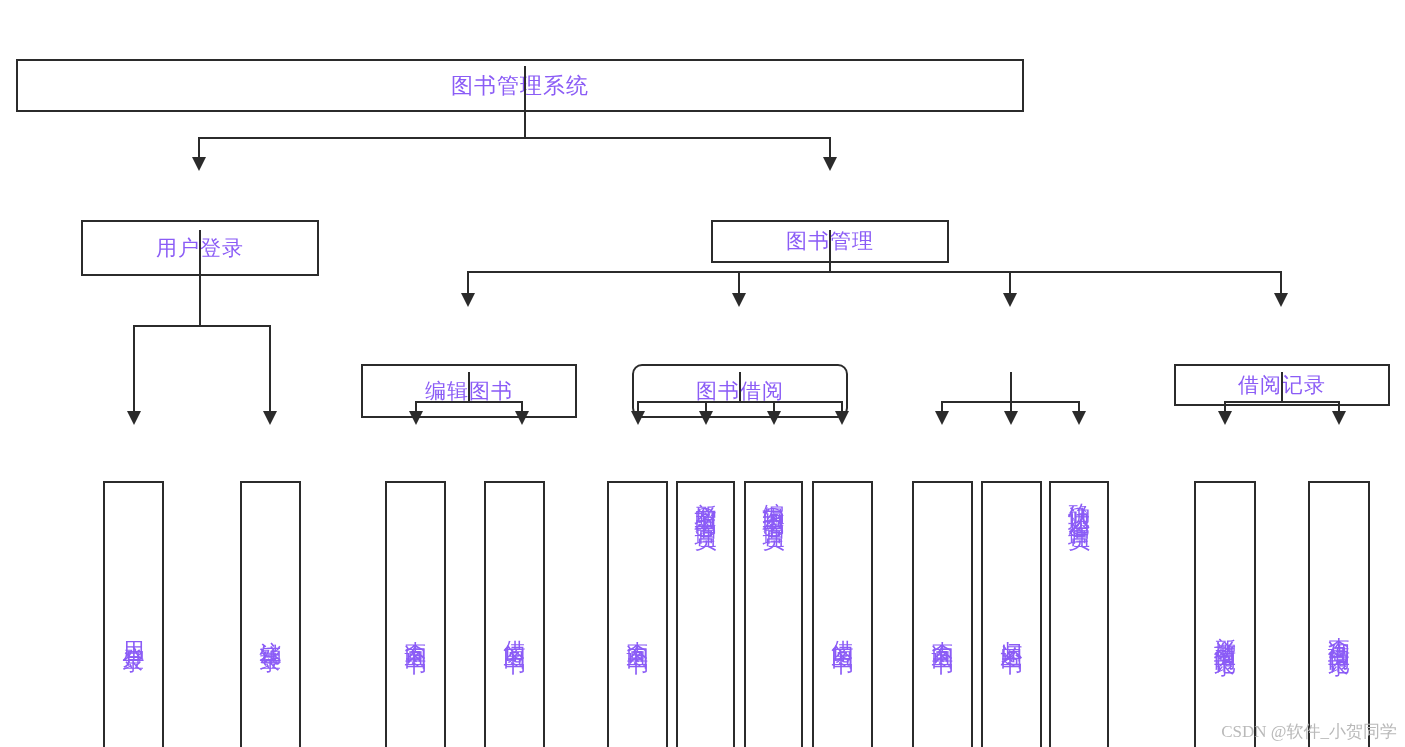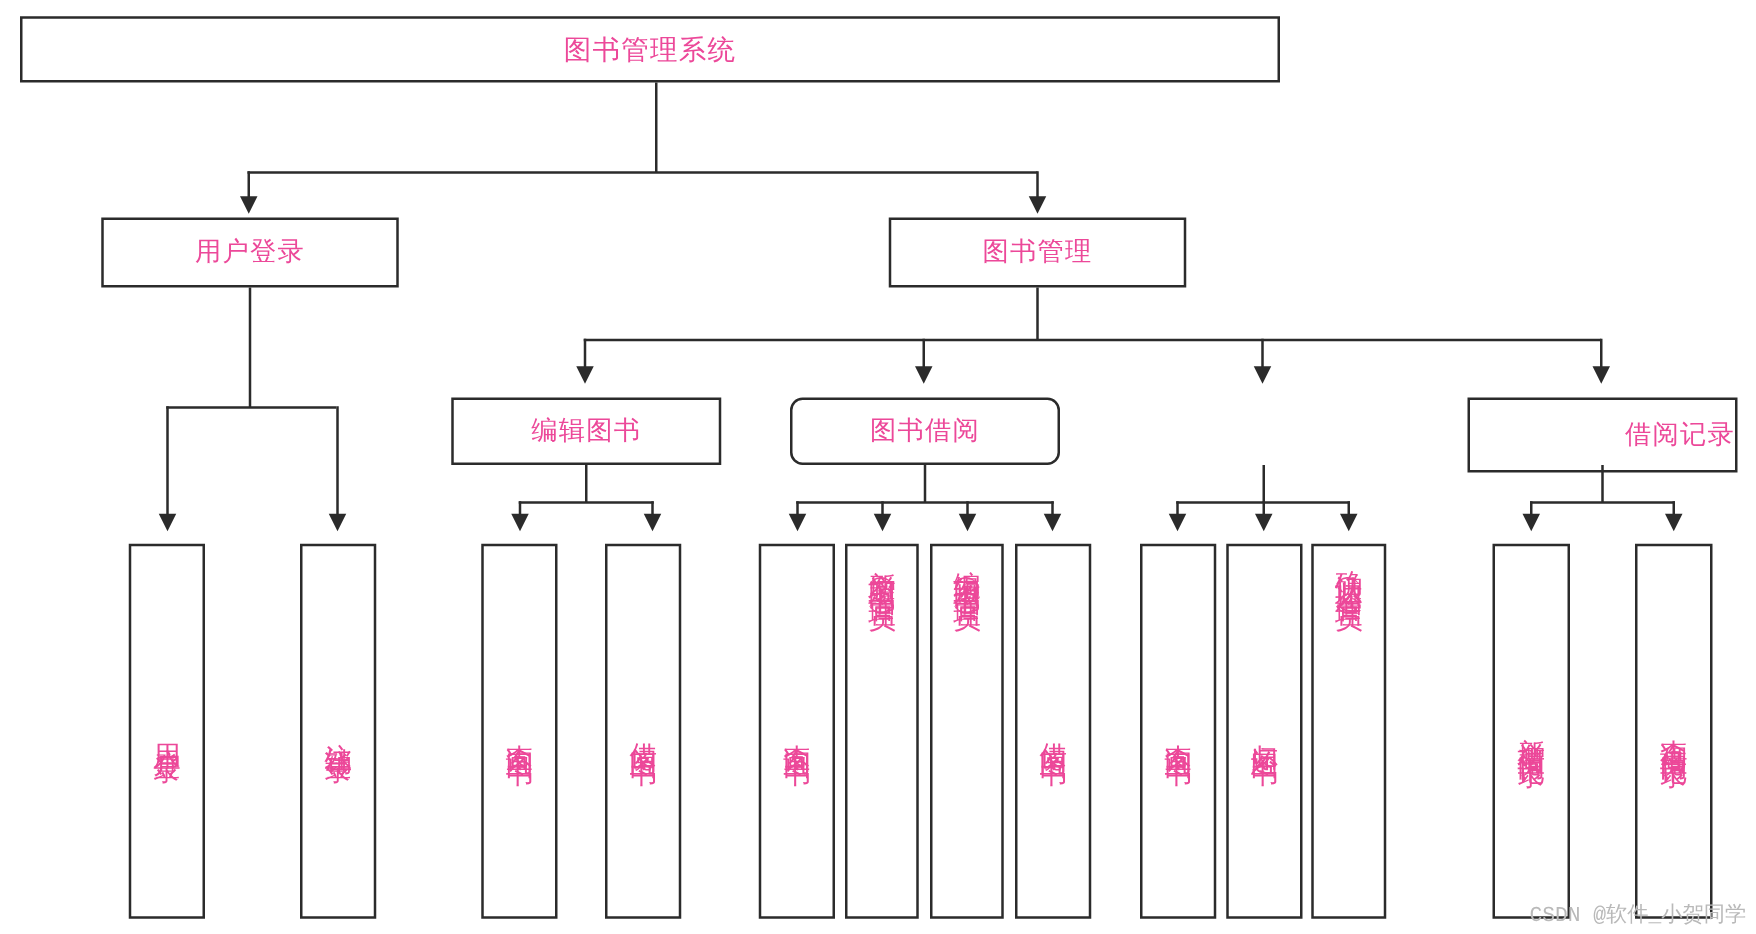--- a/index.html
+++ b/index.html
@@ -18,21 +18,22 @@
   
   .node{
     position:absolute;
     box-sizing:border-box;
     background:#ffffff;
     border:2px solid #2b2b2b;
     display:flex;
     align-items:center;
     justify-content:center;
     text-align:center;
-    color:#ec4899;
+    color:#8b5cf6;
+    margin-top:46px;
   }
   .node .label{
     display:block;
     line-height:1.25;
     letter-spacing:1px;
   }
   
   .node.h .label{
     font-size:21px;
     white-space:nowrap;
@@ -69,21 +70,21 @@
     border-top:14px solid #2b2b2b;
   }
   
   #watermark{
     position:absolute;
     right:8px;
     bottom:4px;
     font-size:17px;
     color:#b9b9b9;
     white-space:nowrap;
-    font-family:Liberation Mono, monospace;
+    font-family:Liberation Serif, serif;
   }
 </style>
 </head>
 <body>
 
 <div id="diagram-root">
 
   <div class="node h root" style="left:16px; top:13px; width:1008px; height:53px;">
     <span class="label">图书管理系统</span>
   </div>
@@ -92,21 +93,21 @@
   <div class="hline" style="left:198px; top:137px; width:632px; height:2px;"></div>
   <div class="vline" style="left:198px; top:137px; width:2px; height:22px;"></div>
   <div class="arrow" style="left:192px; top:157px;"></div>
   <div class="vline" style="left:829px; top:137px; width:2px; height:22px;"></div>
   <div class="arrow" style="left:823px; top:157px;"></div>
 
   <div class="node h" style="left:81px; top:174px; width:238px; height:56px;">
     <span class="label">用户登录</span>
   </div>
 
-  <div class="node h" style="left:711px; top:174px; width:238px; height:56px;">
+  <div class="node h" style="left:711px; top:174px; width:238px; height:43px;">
     <span class="label">图书管理</span>
   </div>
 
   <div class="vline" style="left:199px; top:230px; width:2px; height:96px;"></div>
   <div class="hline" style="left:133px; top:325px; width:136px; height:2px;"></div>
   <div class="vline" style="left:133px; top:325px; width:2px; height:88px;"></div>
   <div class="arrow" style="left:127px; top:411px;"></div>
   <div class="vline" style="left:269px; top:325px; width:2px; height:88px;"></div>
   <div class="arrow" style="left:263px; top:411px;"></div>
 
@@ -120,21 +121,21 @@
   <div class="arrow" style="left:1003px; top:293px;"></div>
   <div class="vline" style="left:1280px; top:271px; width:2px; height:24px;"></div>
   <div class="arrow" style="left:1274px; top:293px;"></div>
 
   <div class="node h" style="left:361px; top:318px; width:216px; height:54px;">
     <span class="label">编辑图书</span>
   </div>
   <div class="node h" style="left:632px; top:318px; width:216px; height:54px;border-radius:10px;">
     <span class="label">图书借阅</span>
   </div>
-  <div class="node h" style="left:1174px; top:318px; width:216px; height:60px;justify-content:flex-end;">
+  <div class="node h" style="left:1174px; top:318px; width:216px; height:42px;">
     <span class="label">借阅记录</span>
   </div>
 
   <div class="vline" style="left:468px; top:372px; width:2px; height:30px;"></div>
   <div class="hline" style="left:415px; top:401px; width:108px; height:2px;"></div>
   <div class="vline" style="left:415px; top:401px; width:2px; height:12px;"></div>
   <div class="arrow" style="left:409px; top:411px;"></div>
   <div class="vline" style="left:521px; top:401px; width:2px; height:12px;"></div>
   <div class="arrow" style="left:515px; top:411px;"></div>
 

